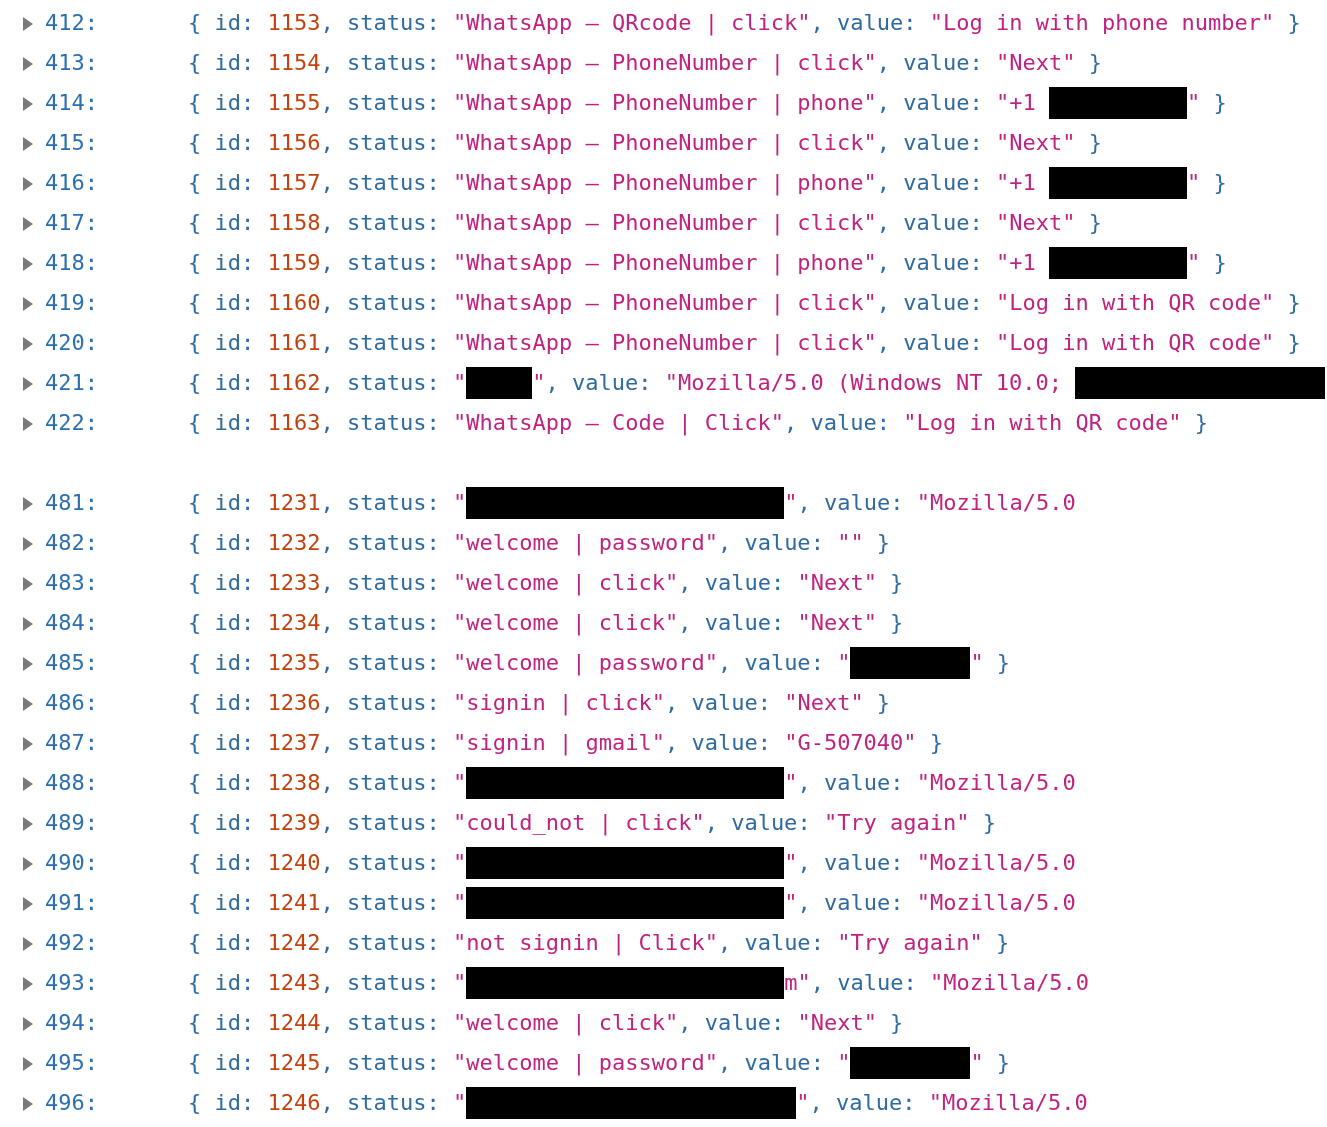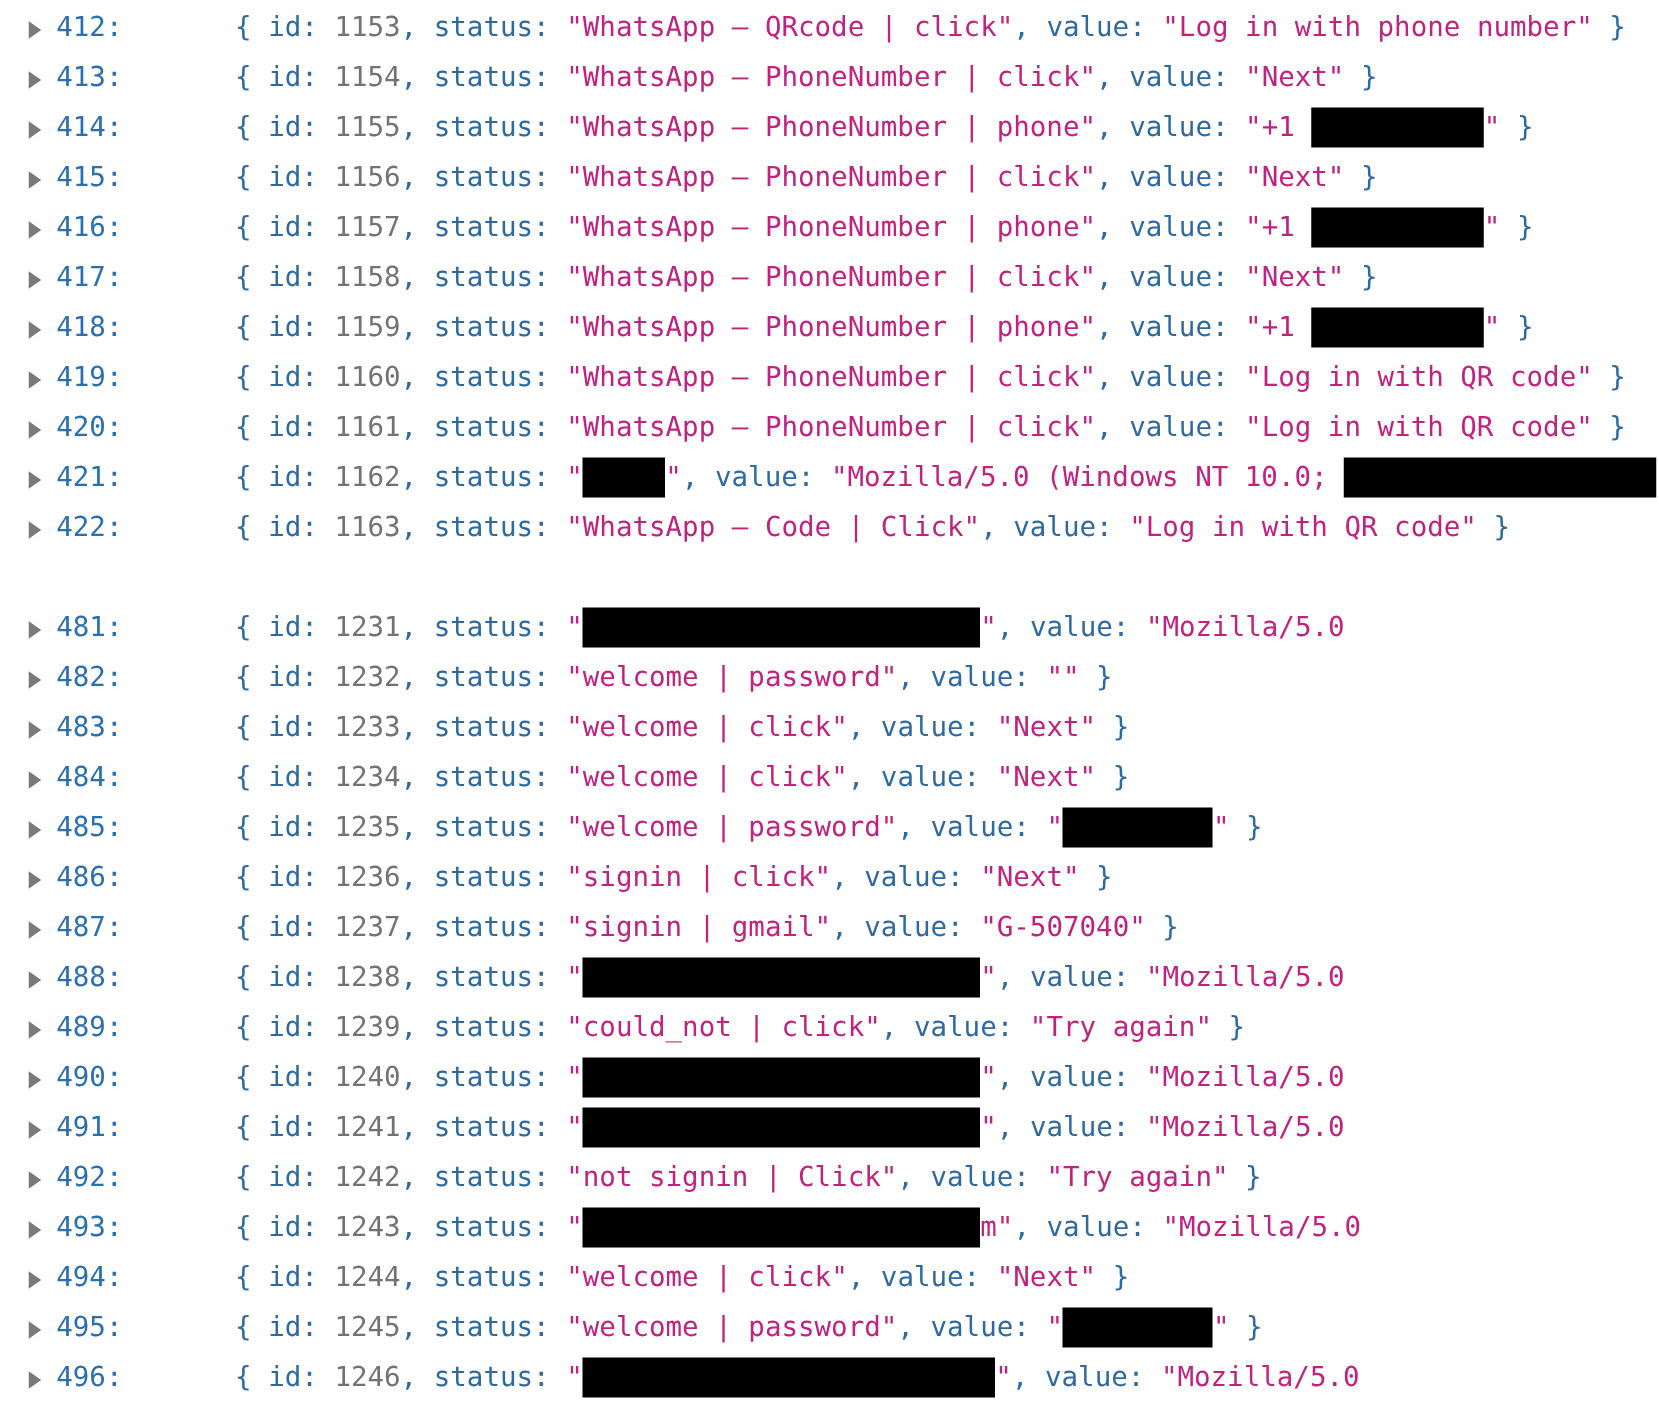--- a/index.html
+++ b/index.html
@@ -14,21 +14,21 @@
   }
   .gap { height: 40px; }
   .tri {
     position: absolute; left: 22px; top: 14px; width: 0; height: 0;
     border-top: 7px solid transparent; border-bottom: 7px solid transparent;
     border-left: 10px solid #7a7a7a;
   }
   .idx { position: absolute; left: 44px; color: #2a6fb0; }
   .obj { position: absolute; left: 187px; color: #2e6aa0; }
   .k { color: #2e6aa0; }
-  .n { color: #737373; }
+  .n { color: #c2410c; }
   .s { color: #c0237f; }
   .p { color: #2e6aa0; }
   .red {
     display: inline-block; background: #000; height: 32px; vertical-align: -9px;
   }
 </style>
 </head>
 <body>
 
 <div class="console" id="console">

